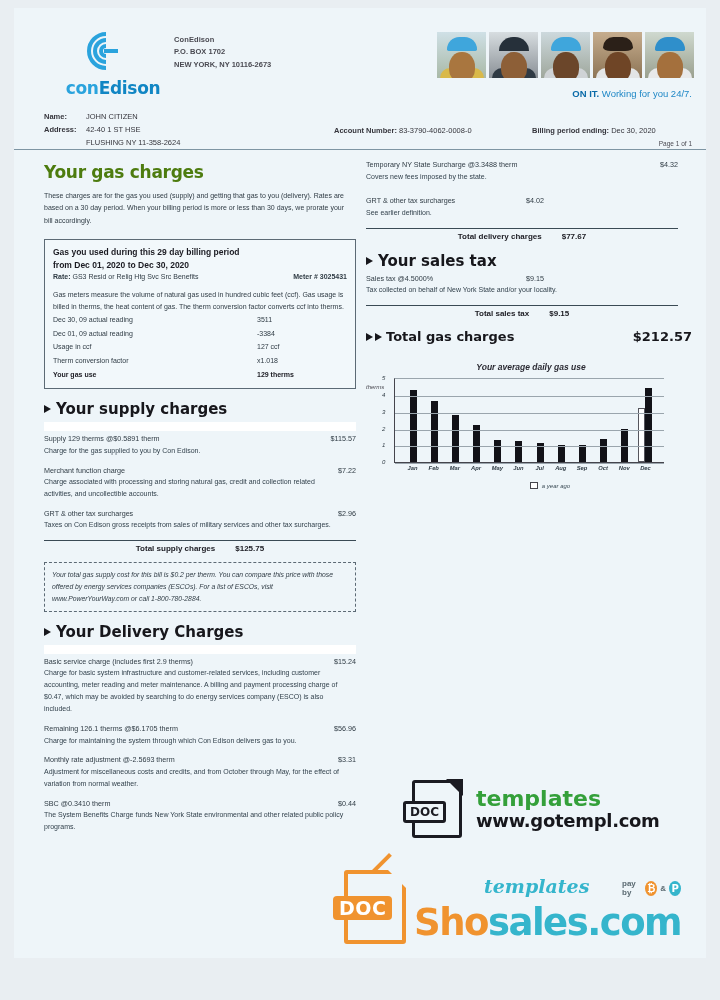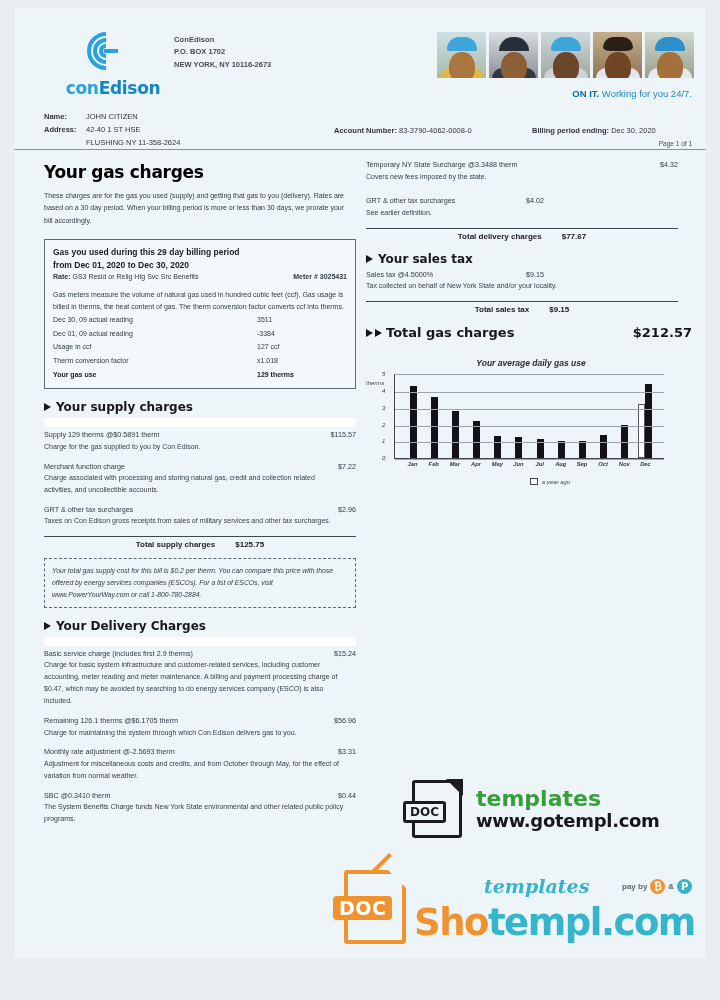--- a/index.html
+++ b/index.html
@@ -74,21 +74,21 @@
   .cust-acct b, .cust-bill b { font-weight: bold; }
   .pageno {
     position: absolute; right: 14px; top: 36px; font-size: 6.5px; color: #4a4a52;
   }
   
   .cols { display: flex; padding: 6px 14px 0 0; }
   .col-l { width: 340px; padding-left: 30px; }
   .col-r { width: 338px; padding-left: 12px; }
   h1.gas-title {
     font-family: "DejaVu Sans", sans-serif;
-    font-size: 17px; font-weight: bold; color: #000000;
+    font-size: 17px; font-weight: bold; color: #4d7c0f;
     letter-spacing: -0.3px; margin: 6px 0 8px;
   }
   .intro { font-size: 7px; color: #2f3b44; line-height: 1.75; width: 300px; }
   
   .usebox {
     border: 1.1px solid #5c6a75; margin-top: 12px; padding: 6px 8px 7px;
     width: 312px; background: #f2f8fb;
   }
   .usebox h2 {
     font-size: 8.5px; font-weight: bold; color: #1b1b22; line-height: 1.5;
@@ -113,21 +113,21 @@
     margin: 11px 0 4px;
   }
   .tri {
     width: 0; height: 0;
     border-left: 7px solid #17171c;
     border-top: 4.5px solid transparent;
     border-bottom: 4.5px solid transparent;
   }
   .sec-head .txt {
     font-family: "DejaVu Sans", sans-serif;
-    font-size: 12px; font-weight: bold; color: #17171c;
+    font-size: 15px; font-weight: bold; color: #17171c;
   }
   .whiteband { background: #ffffff; height: 9px; margin: 0 0 3px; width: 312px; }
   
   .charge { margin-bottom: 9px; width: 312px; }
   .charge .top {
     display: flex; justify-content: space-between;
     font-size: 7.2px; color: #2f3b44;
   }
   .charge .top .amt { font-weight: normal; color: #2f3b44; }
   .charge .desc {
@@ -605,17 +605,17 @@
       <div class="tag">DOC</div>
     </div>
     <div class="sho-words">
       <div class="sho-script">templates</div>
       <div class="paybadges">
         <span class="ptxt">pay by</span>
         <span class="coin btc">₿</span>
         <span class="ptxt">&amp;</span>
         <span class="coin p">P</span>
       </div>
-      <div class="sho-main"><span class="o">Sho</span><span class="c">templ.com</span></div>
+      <div class="sho-main"><span class="o">Sho</span><span class="c">sales.com</span></div>
     </div>
   </div>
 
 </div>
 
 </body></html>

